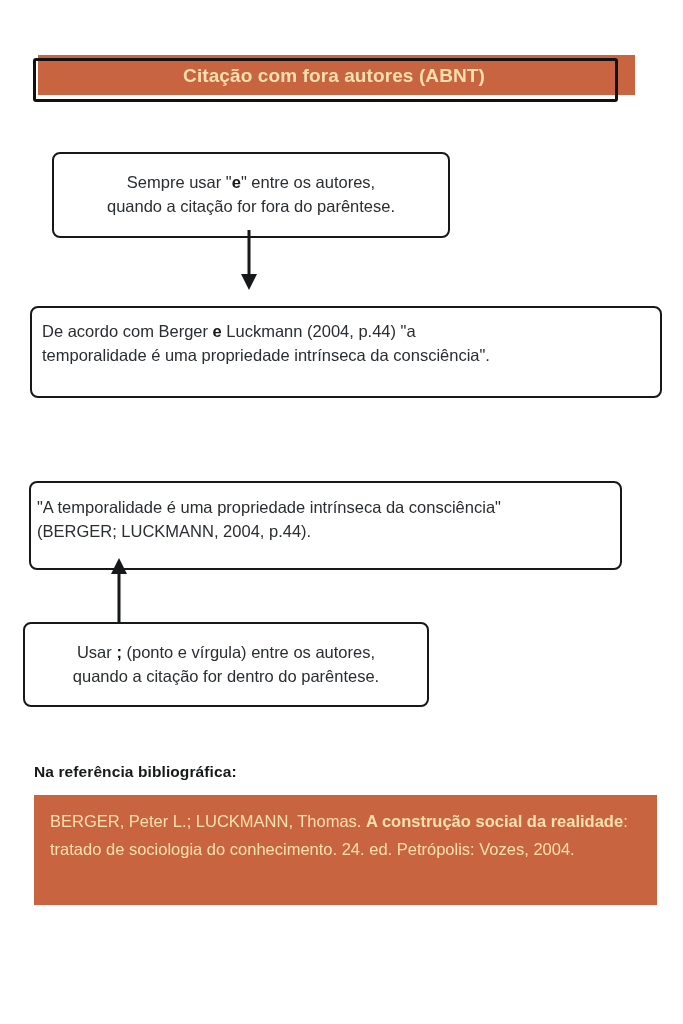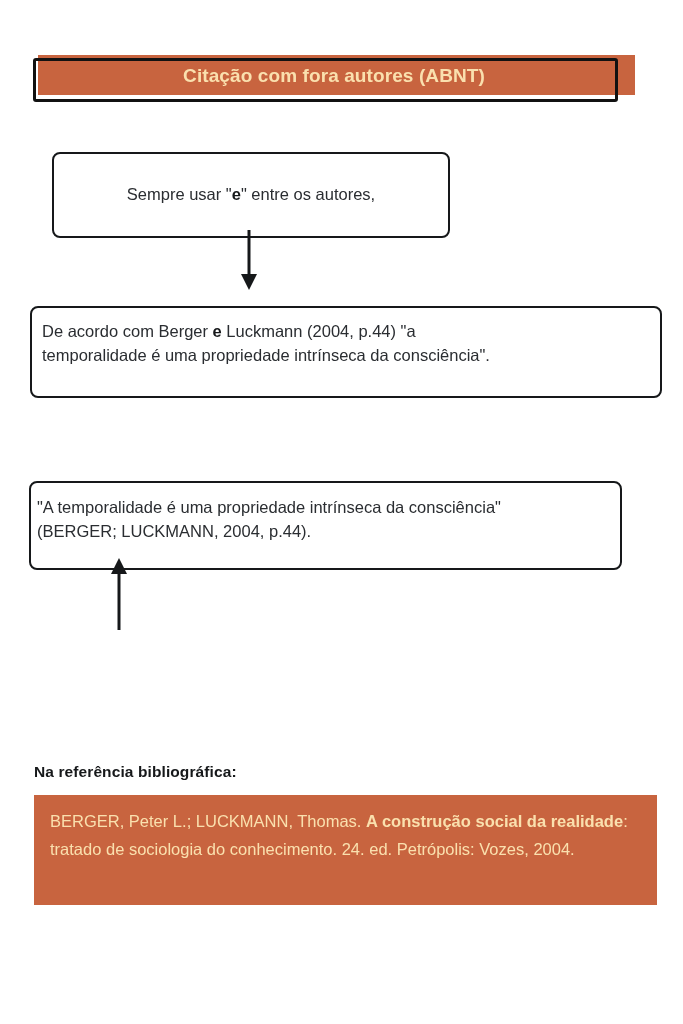--- a/index.html
+++ b/index.html
@@ -167,20 +167,21 @@
 
   <div class="title-wrap">
     <div class="title-band"></div>
     <div class="title-box"></div>
     <div class="title-text">Citação com fora autores (ABNT)</div>
   </div>
 
   <div class="fbox" id="box-rule-1">
     <div class="inner">
       <span>Sempre usar "</span><b>e</b><span>" entre os autores,</span><br>
+      <span>quando a citação for fora do parêntese.</span>
     </div>
   </div>
 
   <svg class="arrow" id="arrow-down-1" viewBox="0 0 34 62">
     <line x1="17" y1="0" x2="17" y2="48" stroke="#16181a" stroke-width="3"></line>
     <polygon points="17,60 9,44 25,44" fill="#16181a"></polygon>
   </svg>
 
   <div class="fbox" id="box-example-1">
     <div class="inner">
@@ -194,20 +195,26 @@
       <span>"A temporalidade é uma propriedade intrínseca da consciência"</span><br>
       <span>(BERGER; LUCKMANN, 2004, p.44).</span>
     </div>
   </div>
 
   <svg class="arrow" id="arrow-up-1" viewBox="0 0 34 72">
     <line x1="17" y1="72" x2="17" y2="12" stroke="#16181a" stroke-width="3"></line>
     <polygon points="17,0 9,16 25,16" fill="#16181a"></polygon>
   </svg>
 
+  <div class="fbox" id="box-rule-2">
+    <div class="inner">
+      <span>Usar </span><b>;</b><span> (ponto e vírgula) entre os autores,</span><br>
+      <span>quando a citação for dentro do parêntese.</span>
+    </div>
+  </div>
 
   <div class="ref-label">Na referência bibliográfica:</div>
   <div class="ref-box">
     <div class="ref-text">
       <span>BERGER, Peter L.; LUCKMANN, Thomas. </span><b>A construção social da realidade</b><span>: tratado de sociologia do conhecimento. 24. ed. Petrópolis: Vozes, 2004.</span>
     </div>
   </div>
 
 </div>
 

